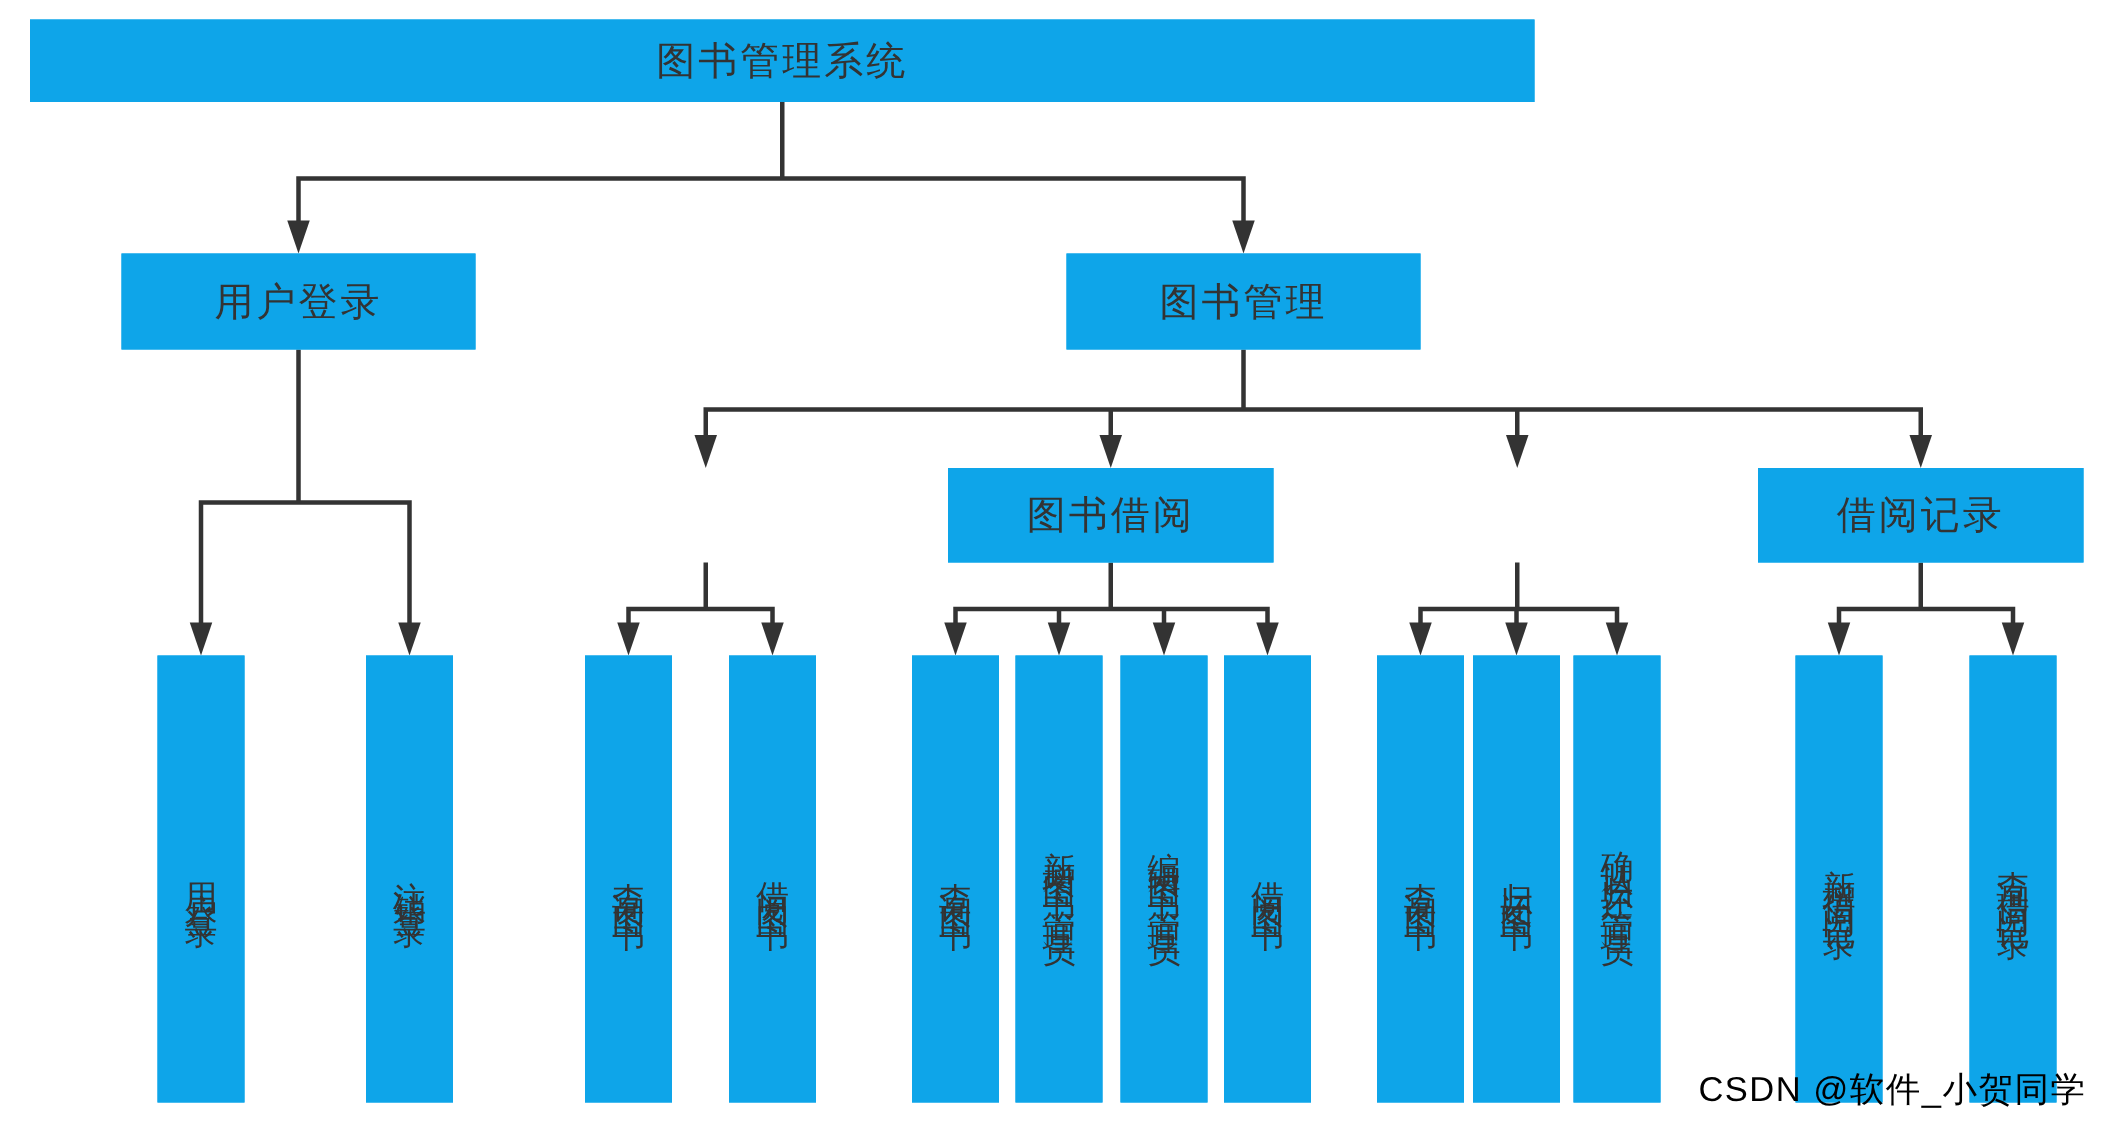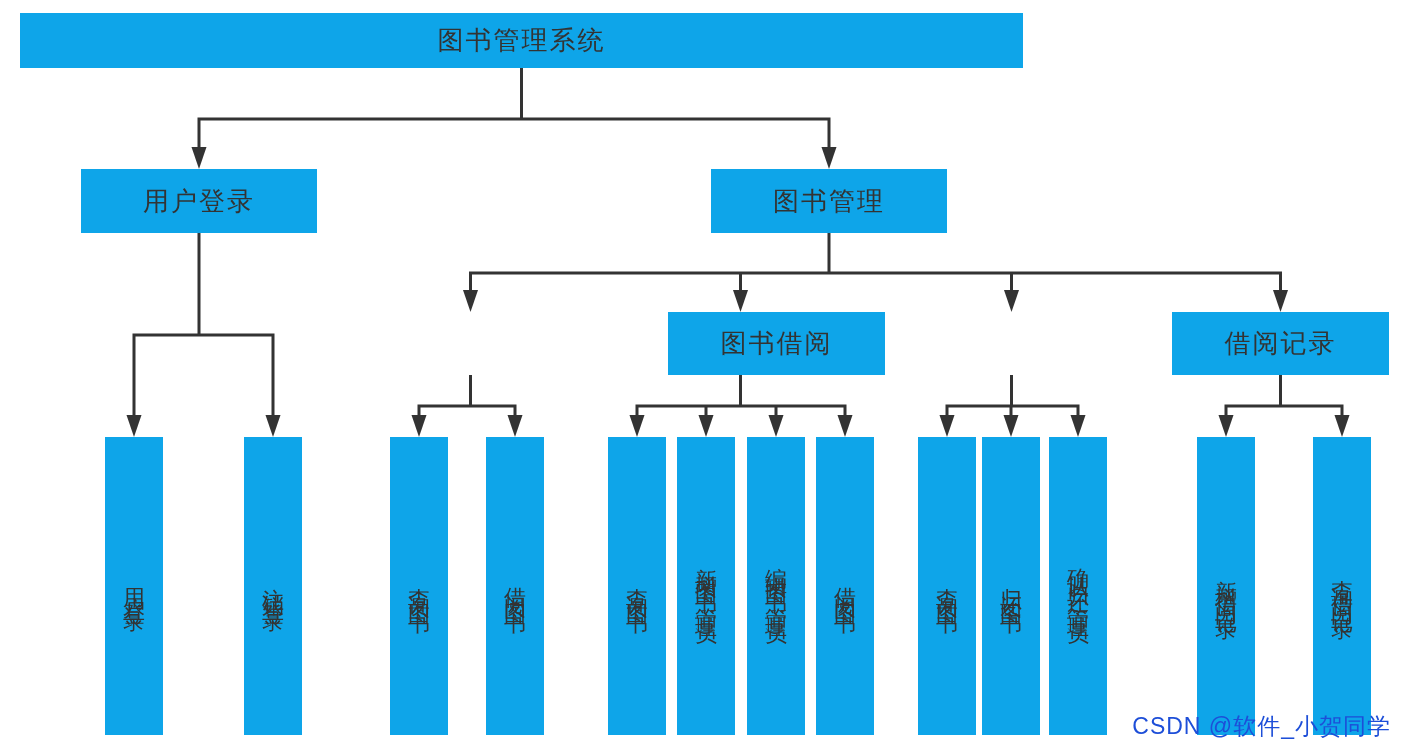--- a/index.html
+++ b/index.html
@@ -42,21 +42,21 @@
   }
 
   
   .root-box   { left: 20px;  top: 13px;  width: 1003px; height: 55px; }
 
   .l2-a { left: 81px;  top: 169px; width: 236px; height: 64px; }
   .l2-b { left: 711px; top: 169px; width: 236px; height: 64px; }
 
   .l3 { top: 312px; width: 217px; height: 63px; }
   .l3-a { left: 362px; }
-  .l3-b { left: 668px; }
+  .l3-b { left: 632px; }
   .l3-c { left: 903px; }
   .l3-d { left: 1172px; }
 
   .leaf { top: 437px; width: 58px; height: 298px; }
   .leaf-0  { left: 105px; }
   .leaf-1  { left: 244px; }
   .leaf-2  { left: 390px; }
   .leaf-3  { left: 486px; }
   .leaf-4  { left: 608px; }
   .leaf-5  { left: 677px; }
@@ -66,21 +66,21 @@
   .leaf-9  { left: 982px; }
   .leaf-10 { left: 1049px; }
   .leaf-11 { left: 1197px; }
   .leaf-12 { left: 1313px; }
 
   .watermark {
     position: absolute;
     right: 14px;
     bottom: 5px;
     font-size: 23px;
-    color: #1d4ed8;
+    color: #000000;
     letter-spacing: 1px;
     white-space: nowrap;
   }
 </style>
 </head>
 <body>
 
 <div class="canvas">
 
   <svg class="connectors" viewBox="0 0 1405 747" aria-hidden="true">

